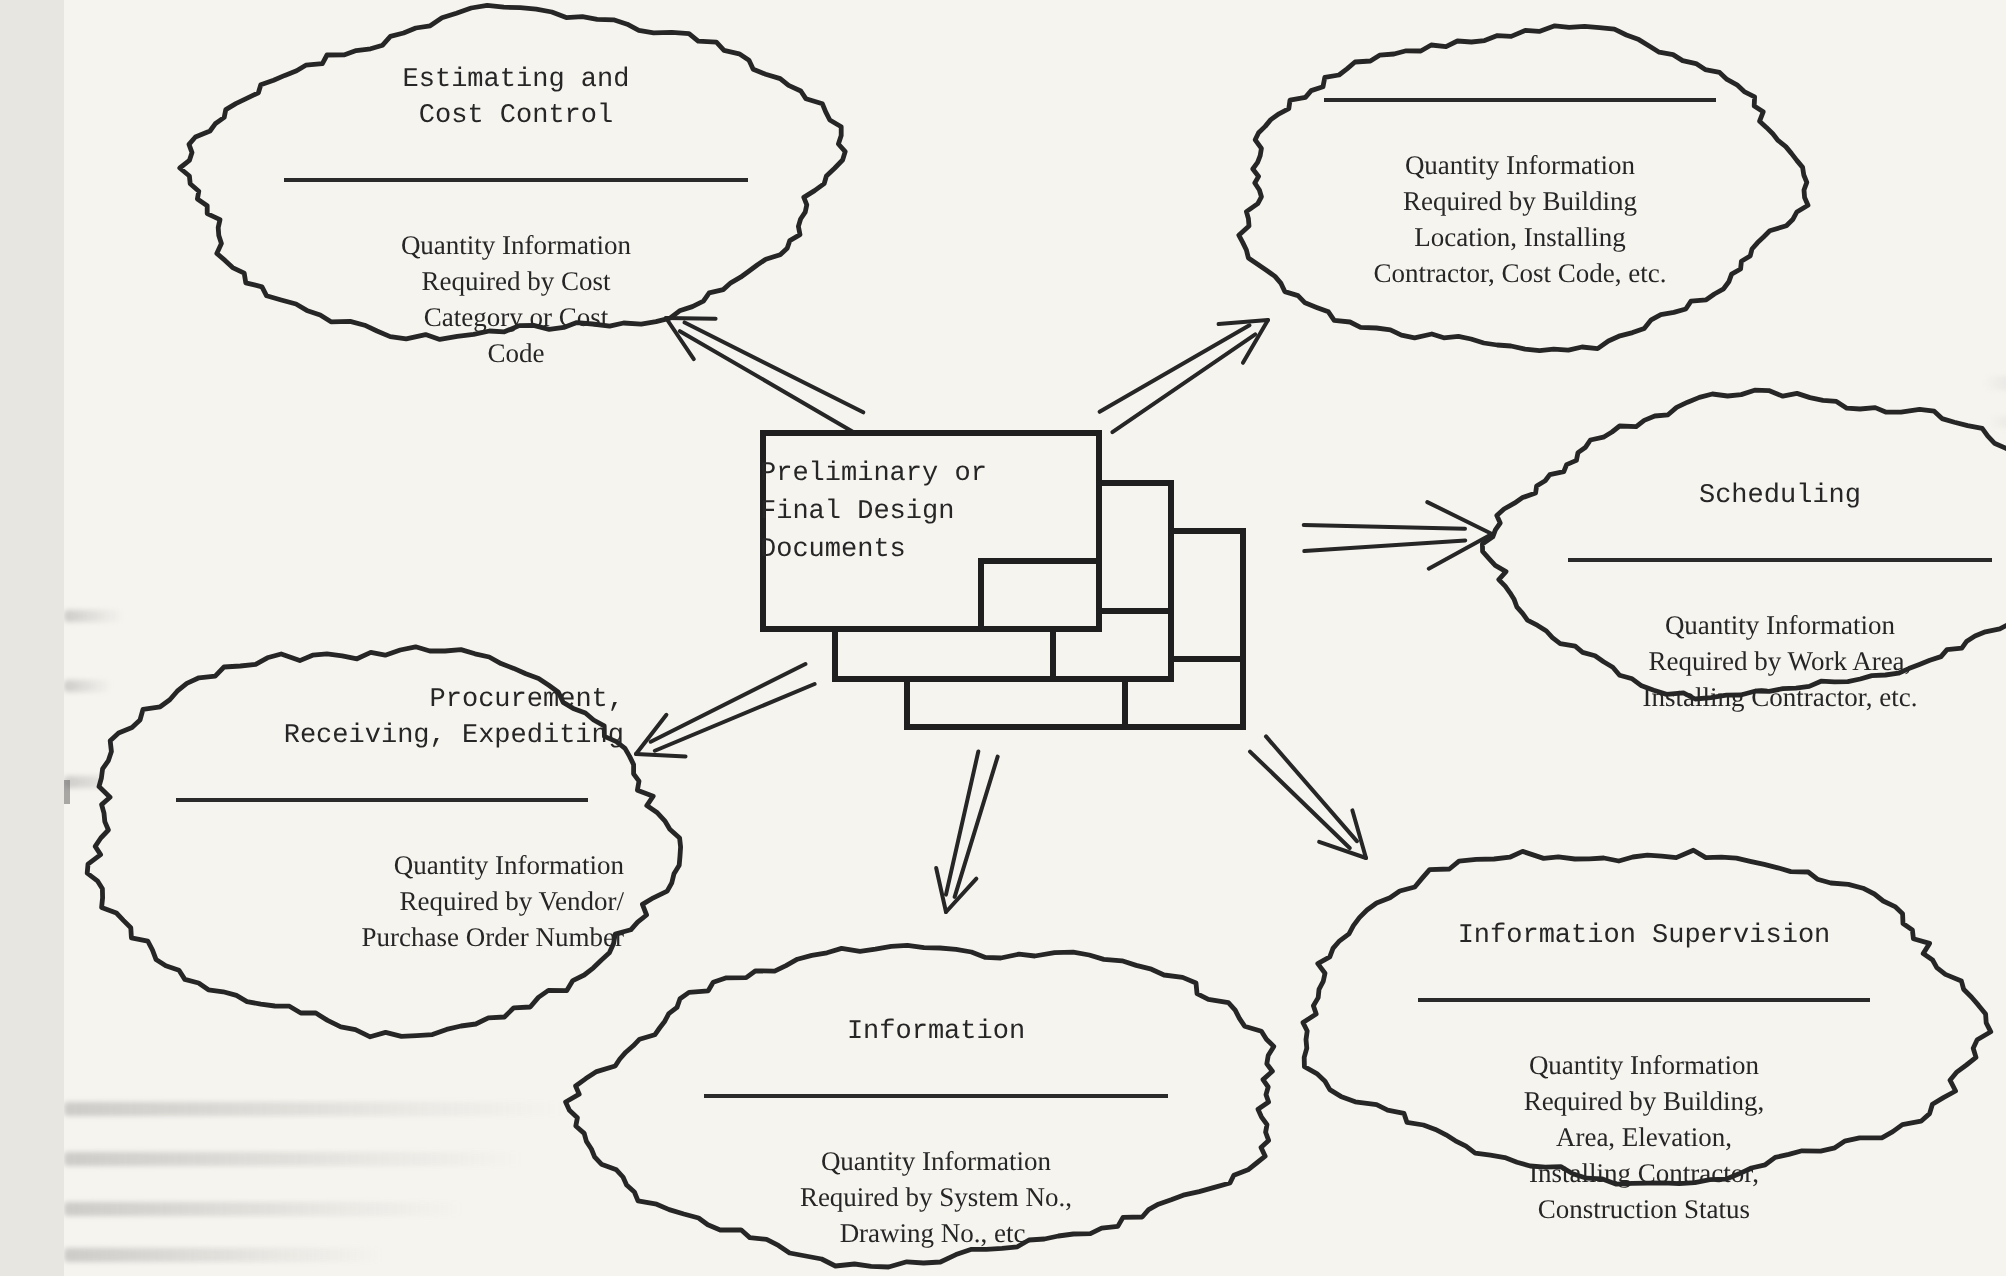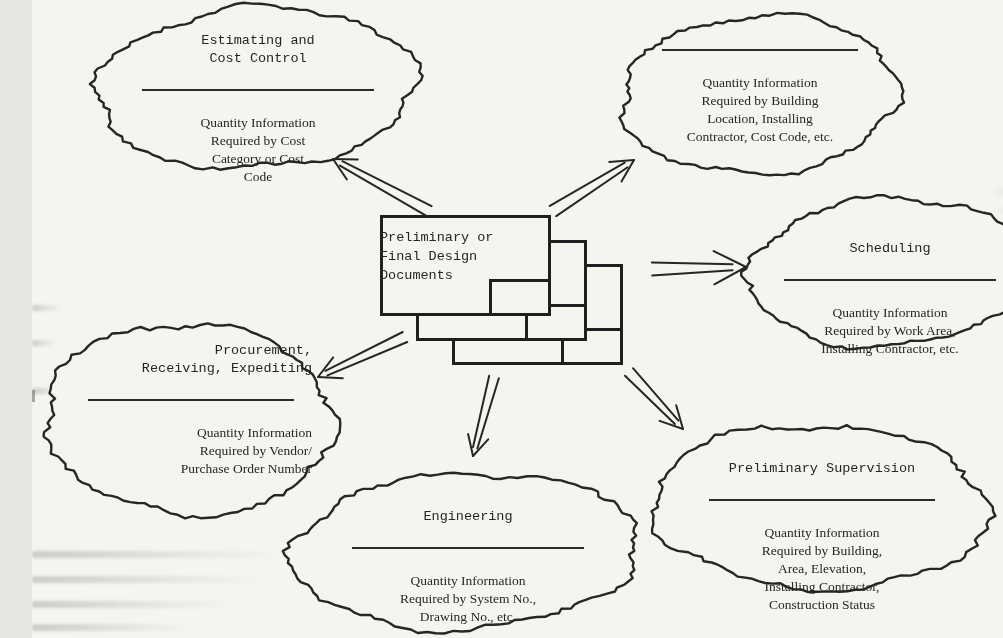--- a/index.html
+++ b/index.html
@@ -130,29 +130,29 @@
   <div class="cloud-text" style="left:38px;top:324px;width:242px;text-align:right;">
     <div class="cloud-title">Procurement,
 Receiving, Expediting</div>
     <div class="title-rule" style="width:206px;"></div>
     <div class="cloud-body">Quantity Information
 Required by Vendor/
 Purchase Order Number</div>
   </div>
 
   <div class="cloud-text" style="left:300px;top:490px;width:272px;">
-    <div class="cloud-title">Engineering</div>
+    <div class="cloud-title">Information</div>
     <div class="title-rule" style="width:232px;"></div>
     <div class="cloud-body">Quantity Information
 Required by System No.,
 Drawing No., etc.</div>
   </div>
 
   <div class="cloud-text" style="left:648px;top:442px;width:284px;">
-    <div class="cloud-title">Preliminary Supervision</div>
+    <div class="cloud-title">Information Supervision</div>
     <div class="title-rule" style="width:226px;"></div>
     <div class="cloud-body">Quantity Information
 Required by Building,
 Area, Elevation,
 Installing Contractor,
 Construction Status</div>
   </div>
 
   <div class="doc-box" style="left:420px;top:264px;">
     <div class="doc-tab"></div>

